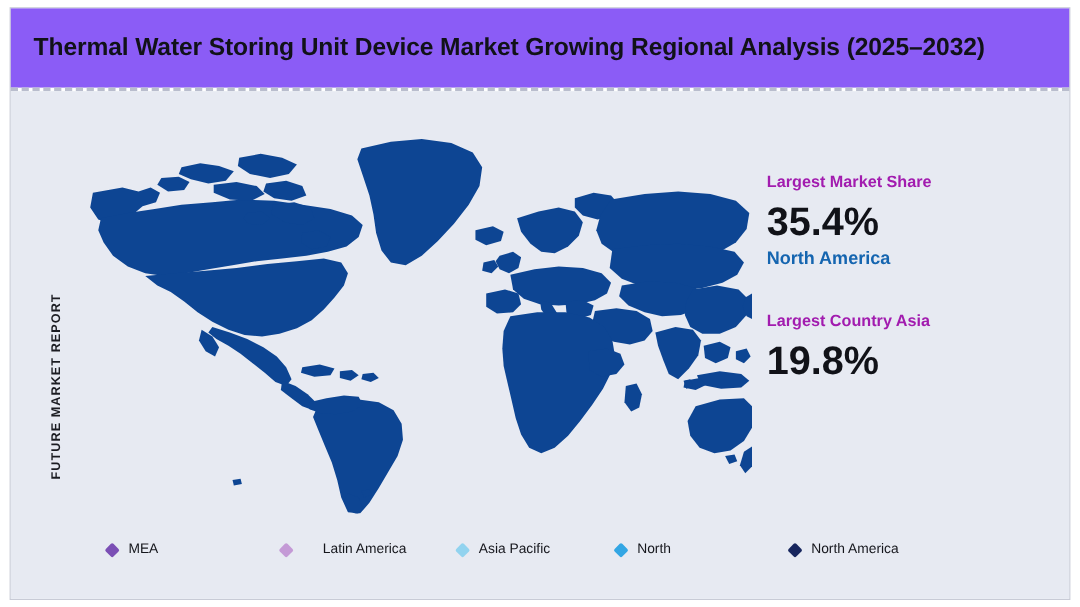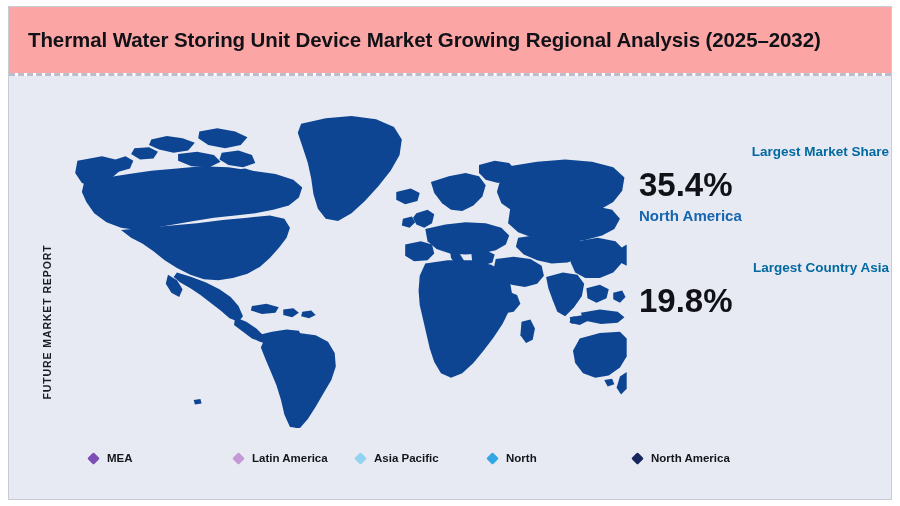--- a/index.html
+++ b/index.html
@@ -34,21 +34,21 @@
     box-sizing: border-box;
   }
 
   
   .title-bar {
     position: absolute;
     left: 0;
     top: 0;
     width: 100%;
     height: 66px;
-    background: #fca5a5;
+    background: #8b5cf6;
     display: flex;
     align-items: center;
     box-sizing: border-box;
   }
   .title-text {
     margin-left: 19px;
     font-size: 20.5px;
     font-weight: bold;
     color: #111218;
     letter-spacing: -0.1px;
@@ -110,24 +110,23 @@
   .stats {
     position: absolute;
     left: 630px;
     top: 68px;
     width: 250px;
   }
   .stat-block { margin-bottom: 36px; }
   .stat-label {
     font-size: 13.5px;
     font-weight: bold;
-    color: #0369a1;
+    color: #a21caf;
     margin-bottom: 9px;
     white-space: nowrap;
-    text-align: right;
   }
   .stat-value {
     font-size: 33px;
     font-weight: bold;
     color: #111218;
     line-height: 1.05;
     margin-bottom: 4px;
   }
   .stat-region {
     font-size: 15px;
@@ -153,21 +152,21 @@
   .legend-marker {
     width: 9px;
     height: 9px;
     transform: rotate(45deg);
     border-radius: 1.5px;
     margin-right: 9px;
     flex: 0 0 auto;
   }
   .legend-text {
     font-size: 11.5px;
-    font-weight: bold;
+    font-weight: normal;
     color: #15161c;
   }
 </style>
 </head>
 <body>
 
 <div id="infographic">
   <div class="panel">
 
     <div class="title-bar">
@@ -279,21 +278,21 @@
           <div class="stat-label">Largest Country Asia</div>
           <div class="stat-value">19.8%</div>
         </div>
       </div>
 
       <div class="legend">
         <div class="legend-item" style="width:145px;">
           <span class="legend-marker" style="background: rgb(123, 79, 181);"></span>
           <span class="legend-text">MEA</span>
         </div>
-        <div class="legend-item" style="width:122px;">
+        <div class="legend-item" style="width:147px;gap:17px;">
           <span class="legend-marker" style="background: rgb(196, 154, 214);"></span>
           <span class="legend-text">Latin America</span>
         </div>
         <div class="legend-item" style="width:132px;">
           <span class="legend-marker" style="background: rgb(146, 211, 239);"></span>
           <span class="legend-text">Asia Pacific</span>
         </div>
         <div class="legend-item" style="width:145px;">
           <span class="legend-marker" style="background: rgb(51, 166, 228);"></span>
           <span class="legend-text">North</span>

